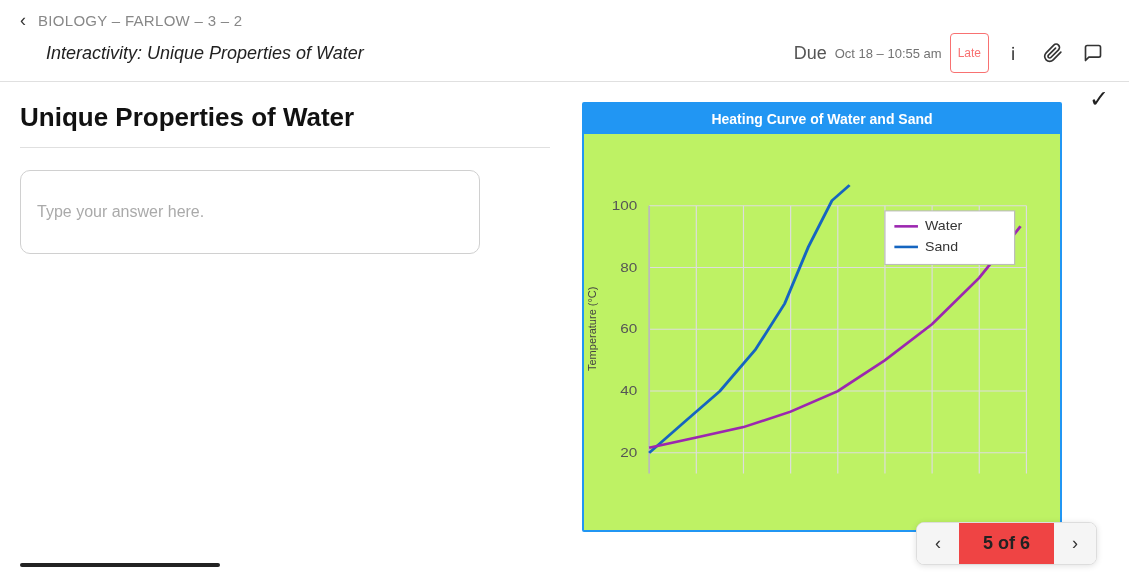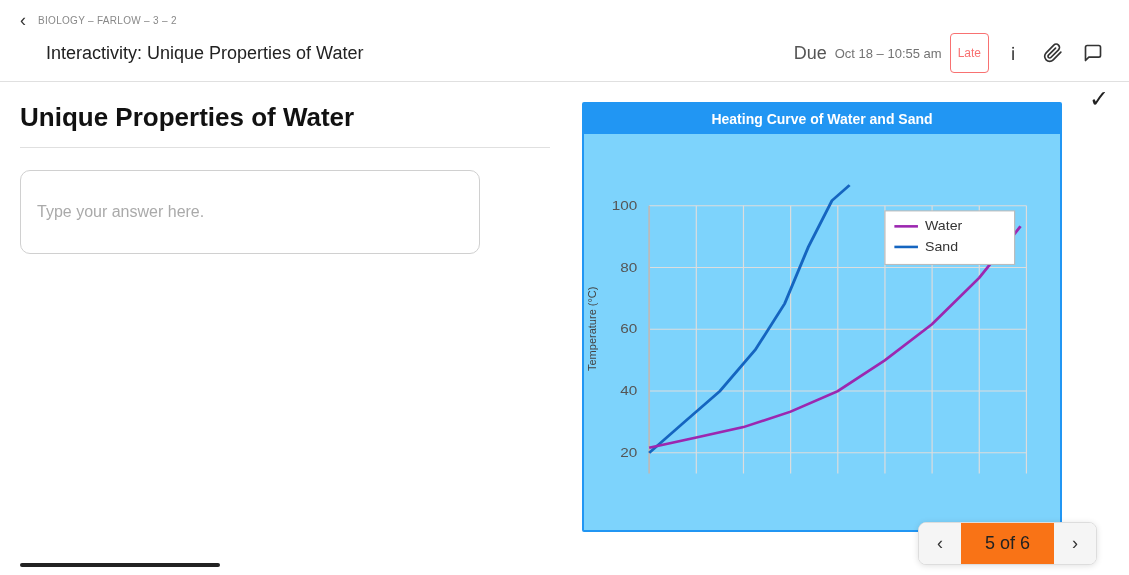--- a/index.html
+++ b/index.html
@@ -22,36 +22,37 @@
       align-items: center;
       gap: 8px;
     }
     .back-arrow {
       font-size: 18px;
       color: #333;
       cursor: pointer;
       margin-right: 4px;
     }
     .breadcrumb-text {
-      font-size: 10px;
+      font-size: 15px;
       color: #888;
       text-transform: uppercase;
       letter-spacing: 0.3px;
     }
     .header-row {
       display: flex;
       align-items: center;
       justify-content: space-between;
       margin-top: 2px;
     }
     .page-title-header {
       font-size: 18px;
       font-weight: 400;
       color: #222;
       margin-left: 26px;
+      font-style: italic;
     }
     .header-right {
       display: flex;
       align-items: center;
       gap: 8px;
     }
     .due-label {
       font-size: 18px;
       color: #555;
     }
@@ -126,21 +127,21 @@
 
     
     .right-panel {
       flex: 1;
       position: relative;
     }
 
     .chart-container {
       border: 2.5px solid #2196F3;
       border-radius: 2px;
-      background: #7dd3fc;
+      background: #bef264;
       width: 480px;
       height: 430px;
       position: relative;
       overflow: hidden;
     }
 
     .chart-header {
       background: #2196F3;
       color: #fff;
       font-weight: 700;
@@ -200,23 +201,23 @@
       padding: 10px 18px;
       font-size: 18px;
       color: #333;
       display: flex;
       align-items: center;
       justify-content: center;
     }
     .nav-count {
       padding: 10px 24px;
       font-size: 18px;
-      font-weight: 400;
+      font-weight: 700;
       color: #222;
-      background: #f97316;
+      background: #ef4444;
     }
 
     
     .check-mark {
       position: absolute;
       top: 85px;
       right: 20px;
       font-size: 24px;
       color: #222;
     }

